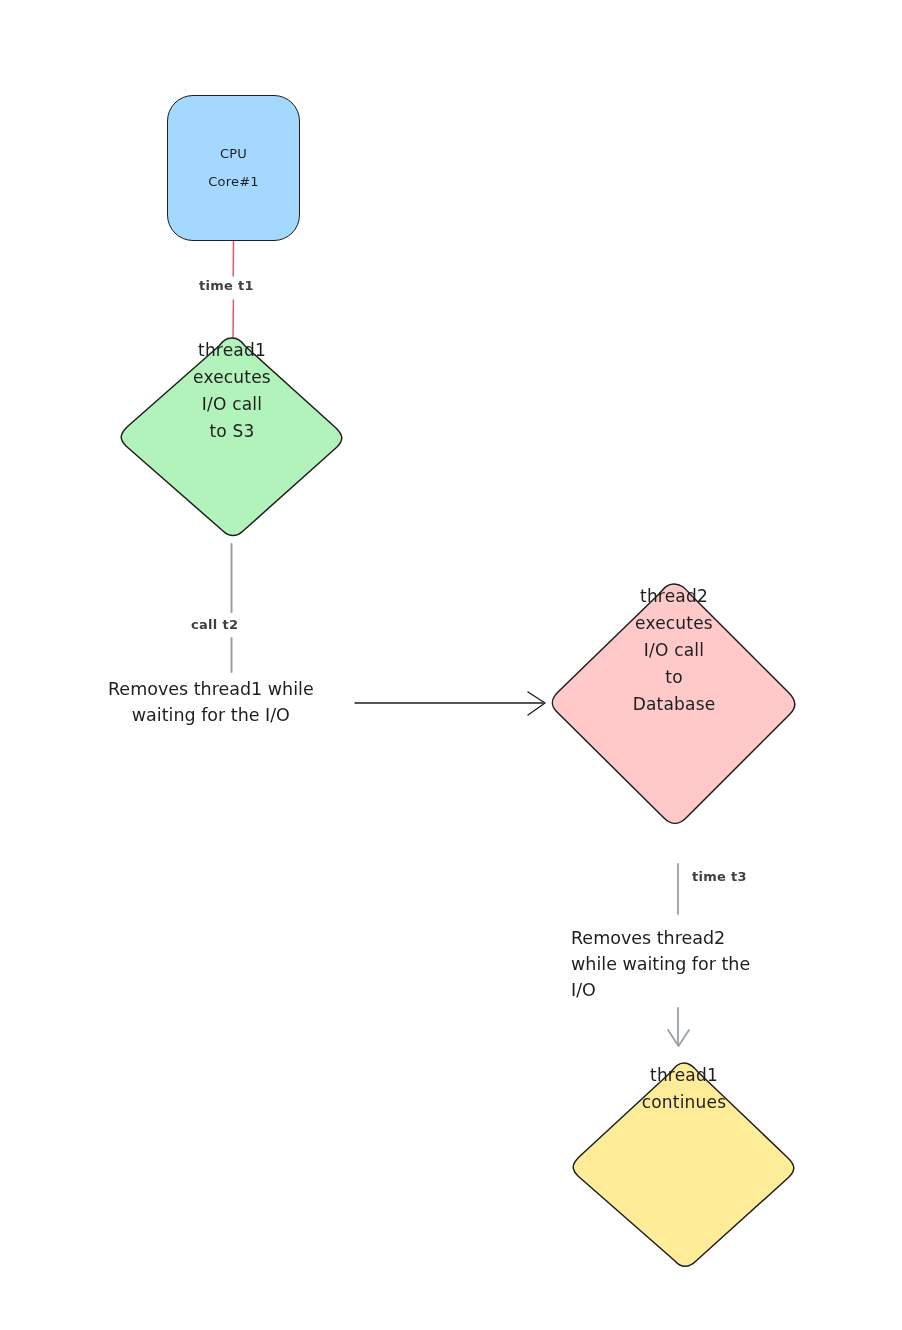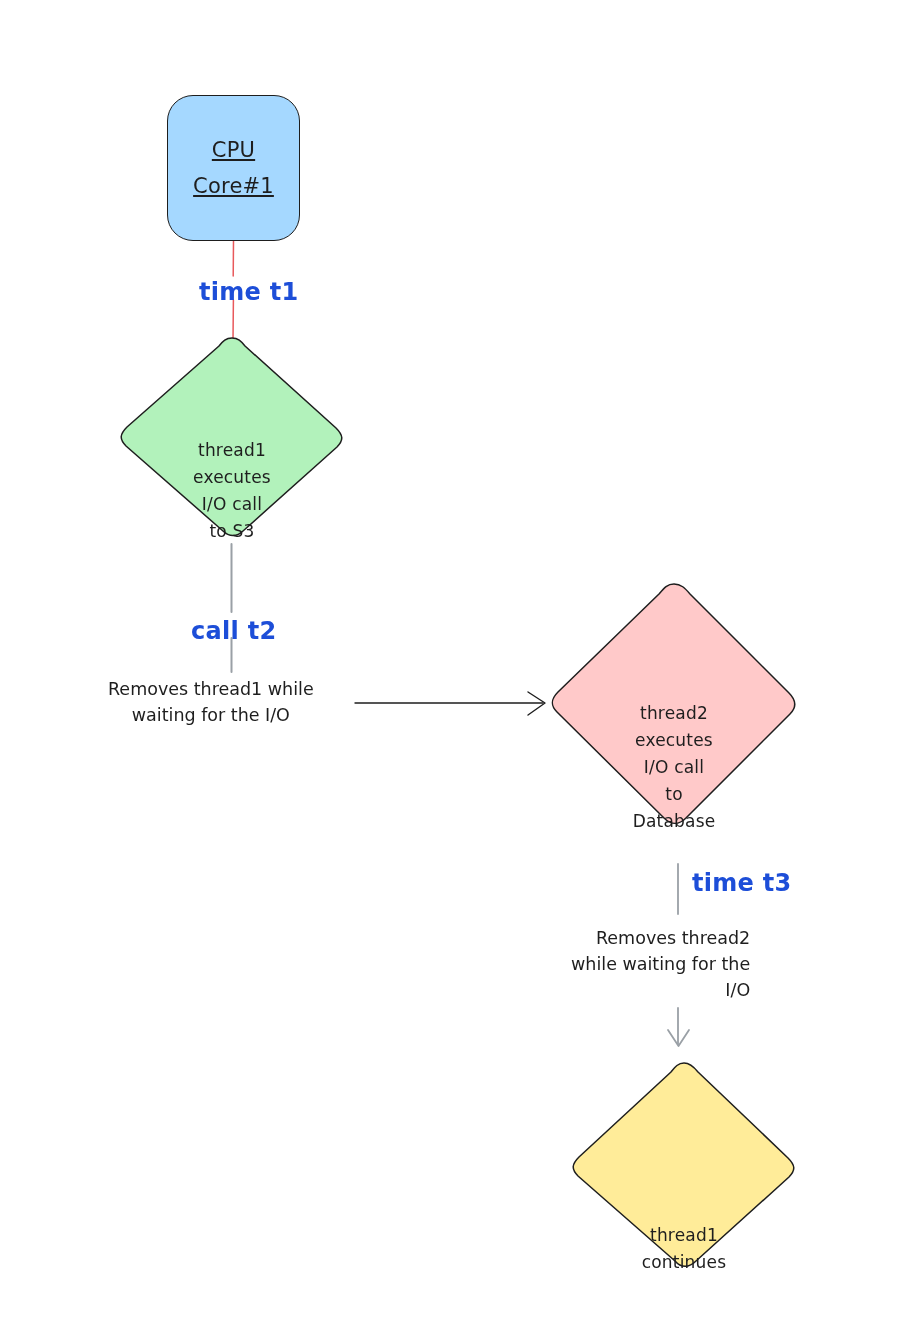--- a/index.html
+++ b/index.html
@@ -43,65 +43,65 @@
     align-items: center;
     justify-content: center;
   }
 
   .diamond-wrap {
     position: absolute;
   }
   .diamond-label {
     position: absolute;
     left: 0;
-    top: 8px;
+    top: 0;
     width: 100%;
     height: 100%;
     display: flex;
     flex-direction: column;
     align-items: center;
-    justify-content: flex-end;
+    justify-content: flex-start;
   }
 
   
   .d-green  { left: 118px; top: 337px;  width: 228px; height: 200px; }
   .d-pink   { left: 549px; top: 583px;  width: 250px; height: 244px; }
   .d-yellow { left: 570px; top: 1062px; width: 228px; height: 206px; }
 
   
   .node-text {
     font-family: "DejaVu Sans", sans-serif;
     font-size: 17px;
     line-height: 27px;
     color: #1e1e1e;
     text-align: center;
     letter-spacing: 0.2px;
     white-space: pre;
     user-select: none;
   }
-  .cpu-box .node-text { line-height: 36px; font-size: 21px; text-decoration: underline; }
+  .cpu-box .node-text { line-height: 28px; font-size: 13px; }
 
   .edge-label {
     position: absolute;
     font-family: "DejaVu Sans", sans-serif;
-    font-size: 24px;
+    font-size: 13px;
     font-weight: 700;
-    color: #1d4ed8;
+    color: #404040;
     letter-spacing: 0.3px;
     white-space: nowrap;
     user-select: none;
   }
 
   .edge-note {
     position: absolute;
     font-family: "DejaVu Sans", sans-serif;
     font-size: 17.5px;
     line-height: 26px;
     color: #1e1e1e;
-    text-align: right;
+    text-align: left;
     white-space: pre;
     user-select: none;
   }
 
   
   .lbl-t1 { left: 199px; top: 278px; }
   .lbl-t2 { left: 191px; top: 617px; }
   .lbl-t3 { left: 692px; top: 869px; }
 
   .note-1 { left: 108px; top: 676px; text-align: center; }

